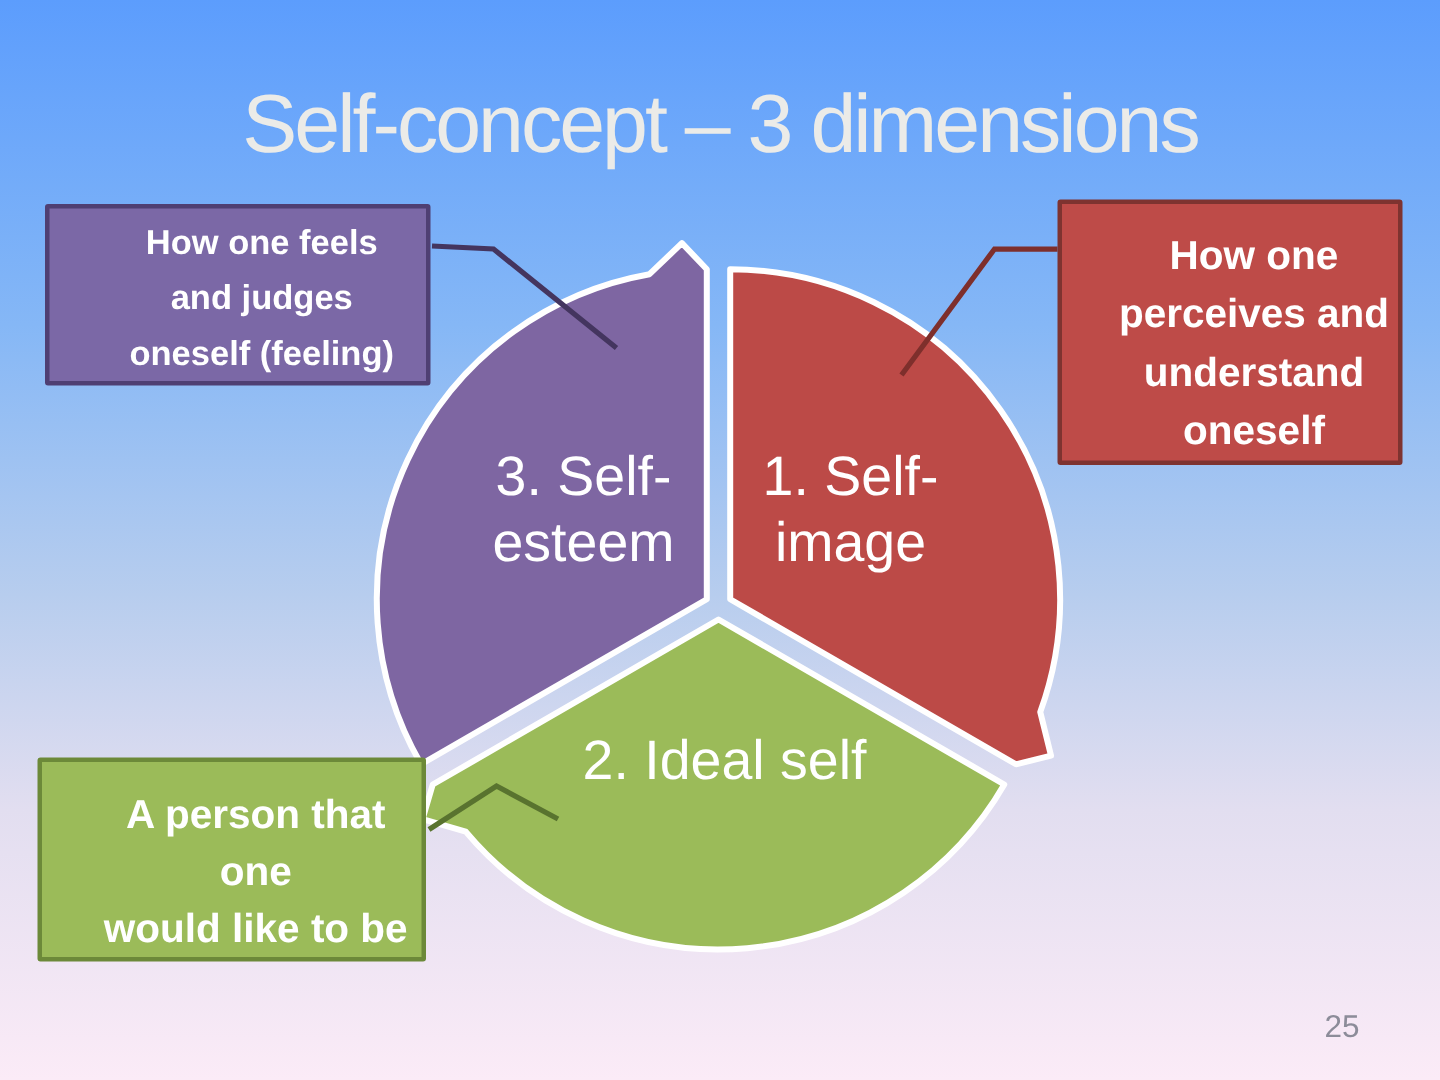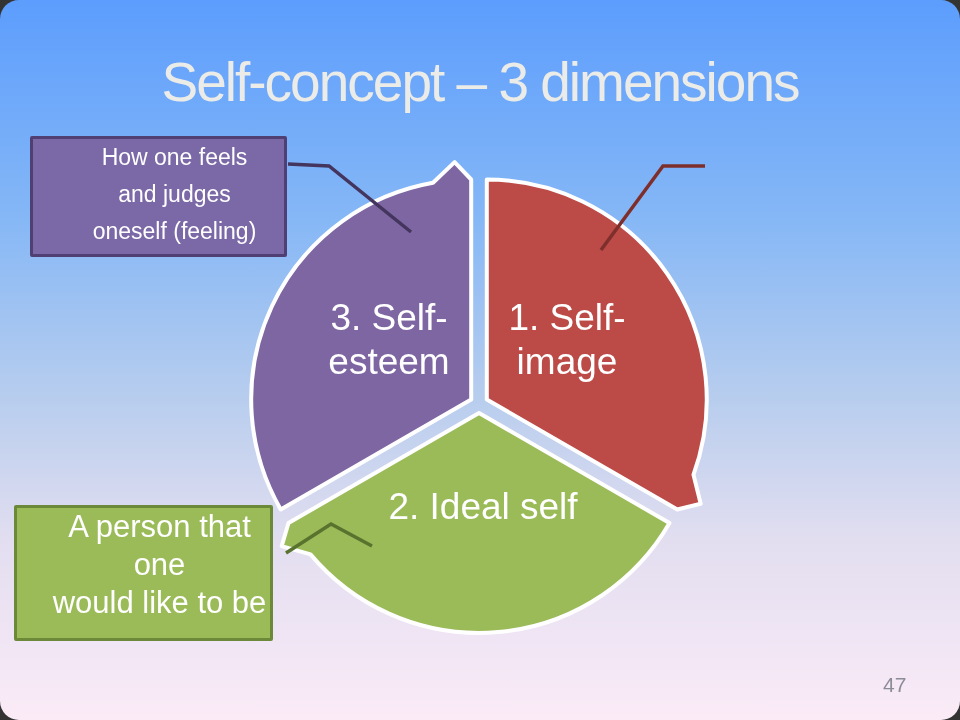--- a/index.html
+++ b/index.html
@@ -1,44 +1,43 @@
 <!DOCTYPE html>
 <html><head>
 <meta charset="utf-8">
 <style>
   html,body { margin:0; padding:0; background:#333; }
   .slide {
     position:relative; width:960px; height:720px; overflow:hidden;
     font-family:"Liberation Sans", sans-serif;
     background:linear-gradient(180deg,#5C9DFD 0%,#85B7F6 30%,#B7CDEE 55%,#E2DEF0 75%,#FBEBF7 100%);
-    border-radius:19px;
   }
   .title {
     position:absolute; top:50px; left:0; width:100%;
     text-align:center; font-size:55px; letter-spacing:-2px;
     color:#EBEBE8; font-weight:400; white-space:nowrap;
   }
   #diagram-svg { position:absolute; left:0; top:0; }
   .seg-label {
     position:absolute; transform:translate(-50%,-50%);
     color:#FFFFFF; font-weight:normal; font-size:37px; line-height:44px;
     text-align:center; white-space:pre-line;
   }
   #seg-label-0 { left:567px; top:340px; }
   #seg-label-1 { left:483px; top:507px; }
   #seg-label-2 { left:389px; top:340px; }
   .callout {
     position:absolute; box-sizing:border-box;
-    display:flex; align-items:flex-start; justify-content:center;
-    text-align:center; color:#FFFFFF; font-weight:normal;
+    display:flex; align-items:flex-end; justify-content:center;
+    text-align:center; color:#FFFFFF; font-weight:bold;
     white-space:pre-line; border:3px solid #000; border-radius:2px;padding-left:32px;
   }
   #callout-0 { left:30px;  top:136px; width:257px; height:121px; font-size:23px; line-height:37px; }
   #callout-1 { left:705px; top:133px; width:230px; height:177px; font-size:27px; line-height:39px; }
-  #callout-2 { left:14px;  top:505px; width:259px; height:136px; font-size:31px; line-height:38px; }
+  #callout-2 { left:25px;  top:505px; width:259px; height:136px; font-size:27px; line-height:38px; }
   .page-number {
     position:absolute; left:883px; top:673px;
     font-size:21px; color:#8C8C99;
   }
 </style>
 </head>
 <body>
 
 <div class="slide" style="background: linear-gradient(rgb(92, 157, 253) 0%, rgb(133, 183, 246) 30%, rgb(183, 205, 238) 55%, rgb(226, 222, 240) 75%, rgb(251, 235, 247) 100%);">
 
@@ -61,20 +60,26 @@
 image</div>
   <div class="seg-label" id="seg-label-1">2. Ideal self</div>
   <div class="seg-label" id="seg-label-2">3. Self-
 esteem</div>
 
   <div class="callout" id="callout-0" style="background: rgb(123, 104, 166); border-color: rgb(79, 63, 115);">
     <span>How one feels
 and judges
 oneself (feeling)</span>
   </div>
+  <div class="callout" id="callout-1" style="background: rgb(190, 75, 72); border-color: rgb(126, 51, 48);">
+    <span>How one
+perceives and
+understand
+oneself</span>
+  </div>
   <div class="callout" id="callout-2" style="background: rgb(155, 187, 89); border-color: rgb(108, 137, 57);">
     <span>A person that one
 would like to be</span>
   </div>
 
-  <div class="page-number">47</div>
+  <div class="page-number">25</div>
 
 </div>
 
 </body></html>

